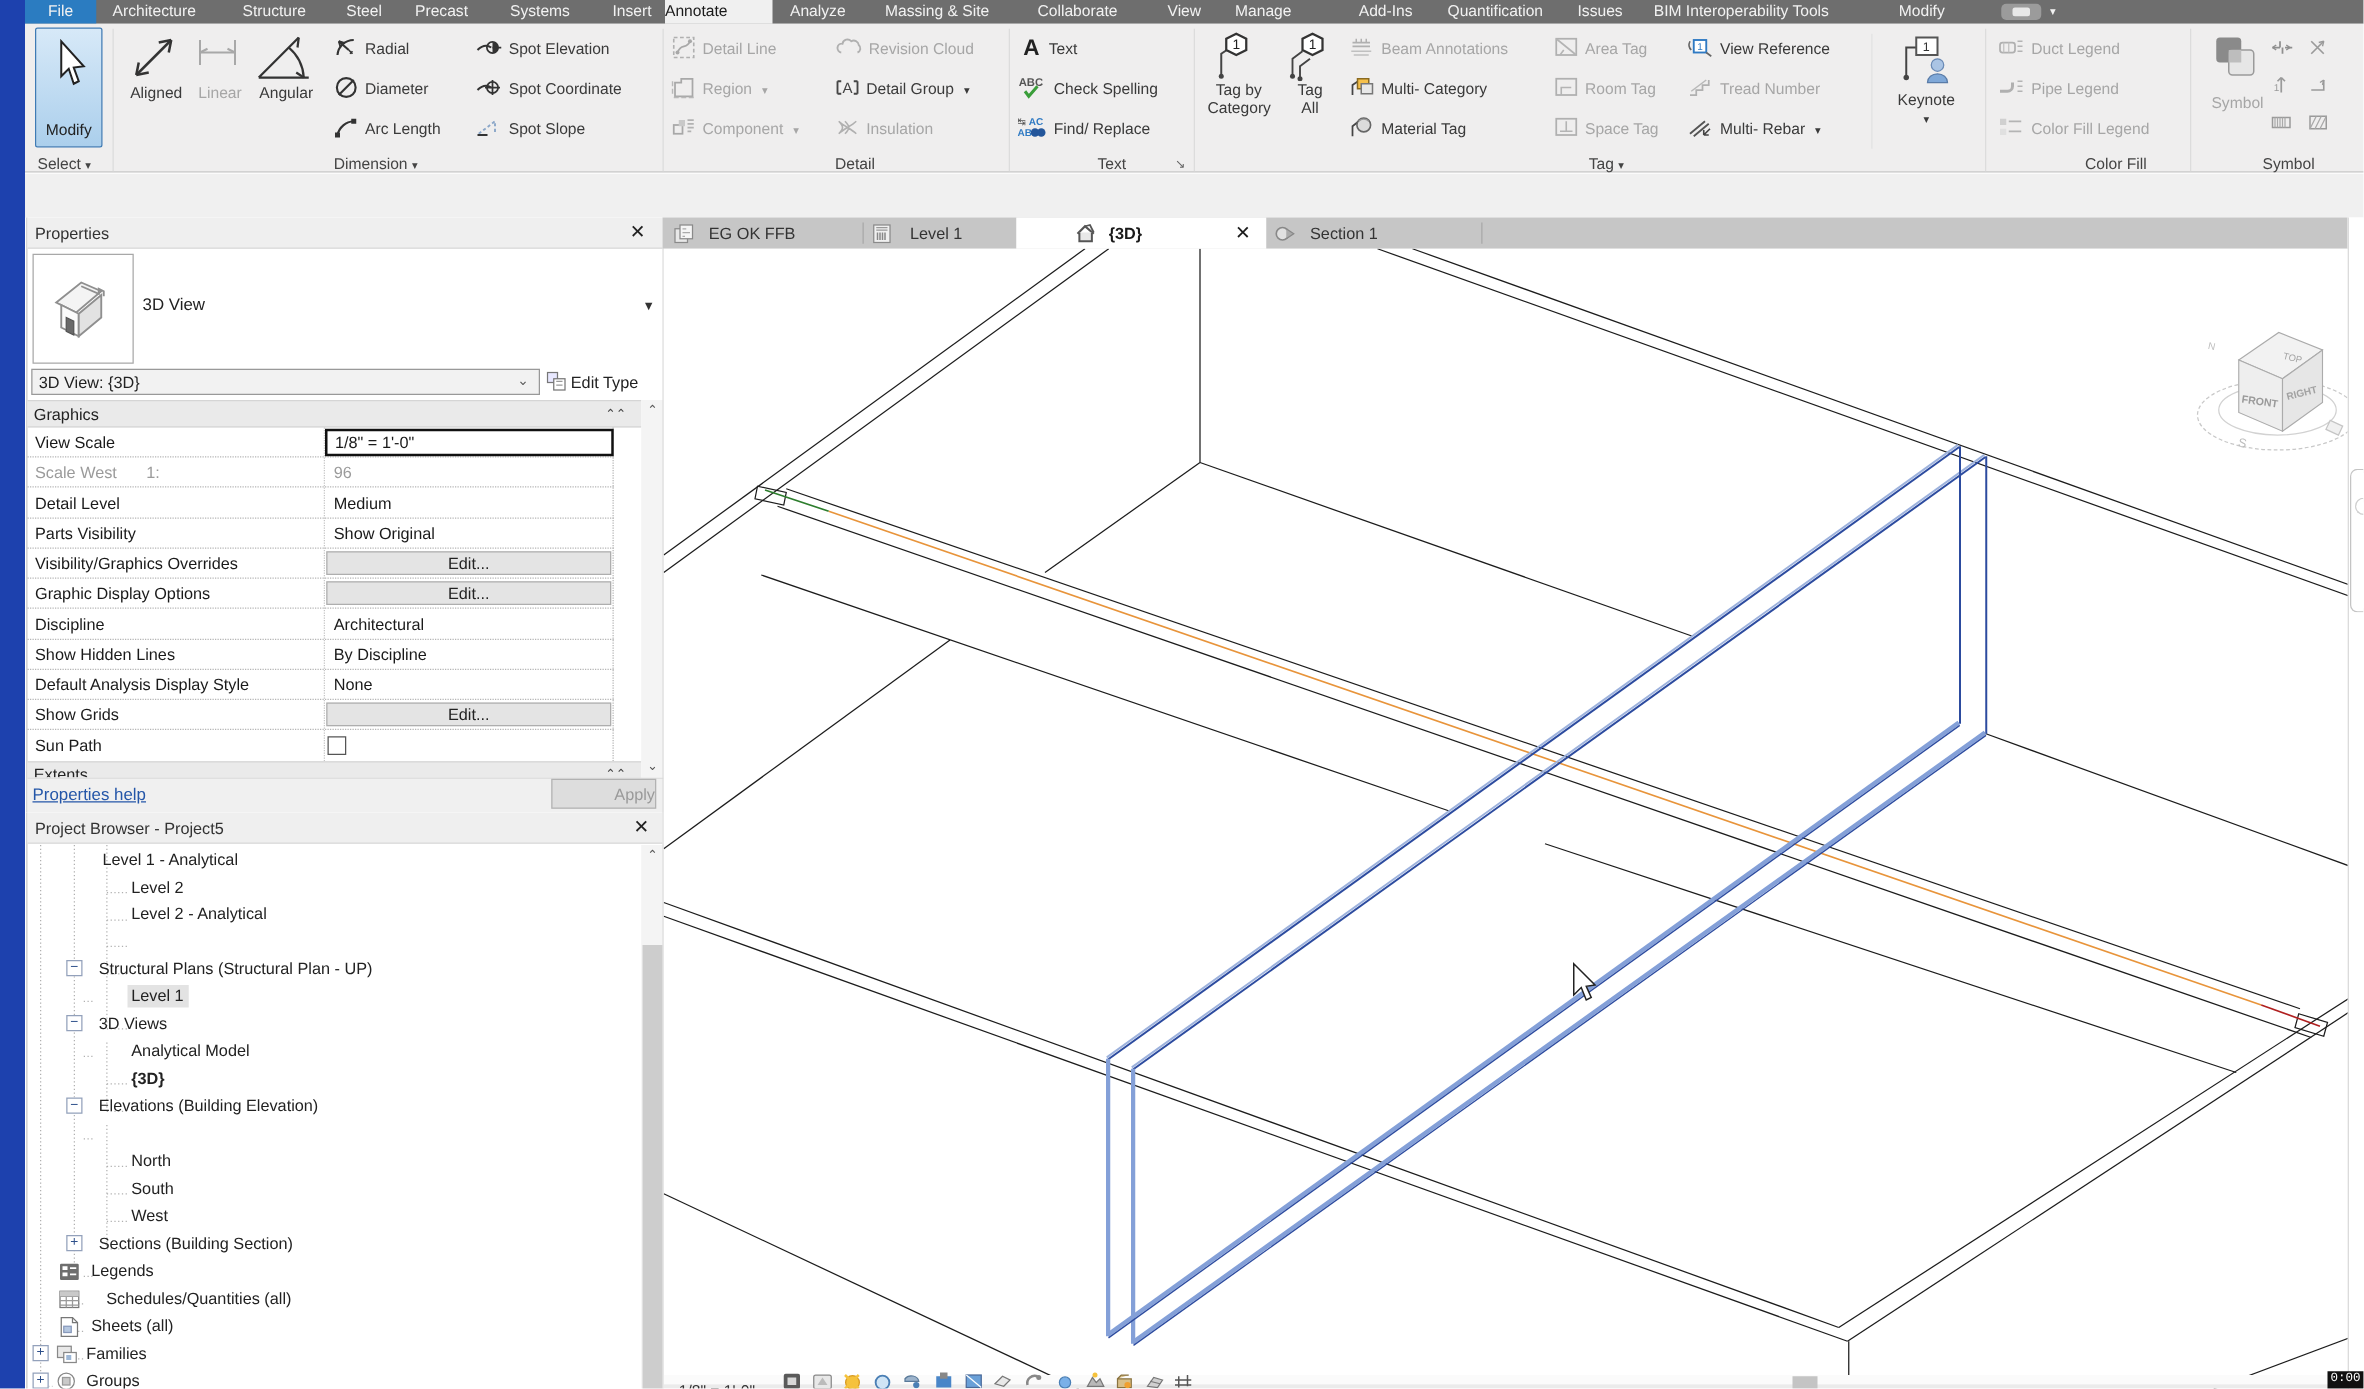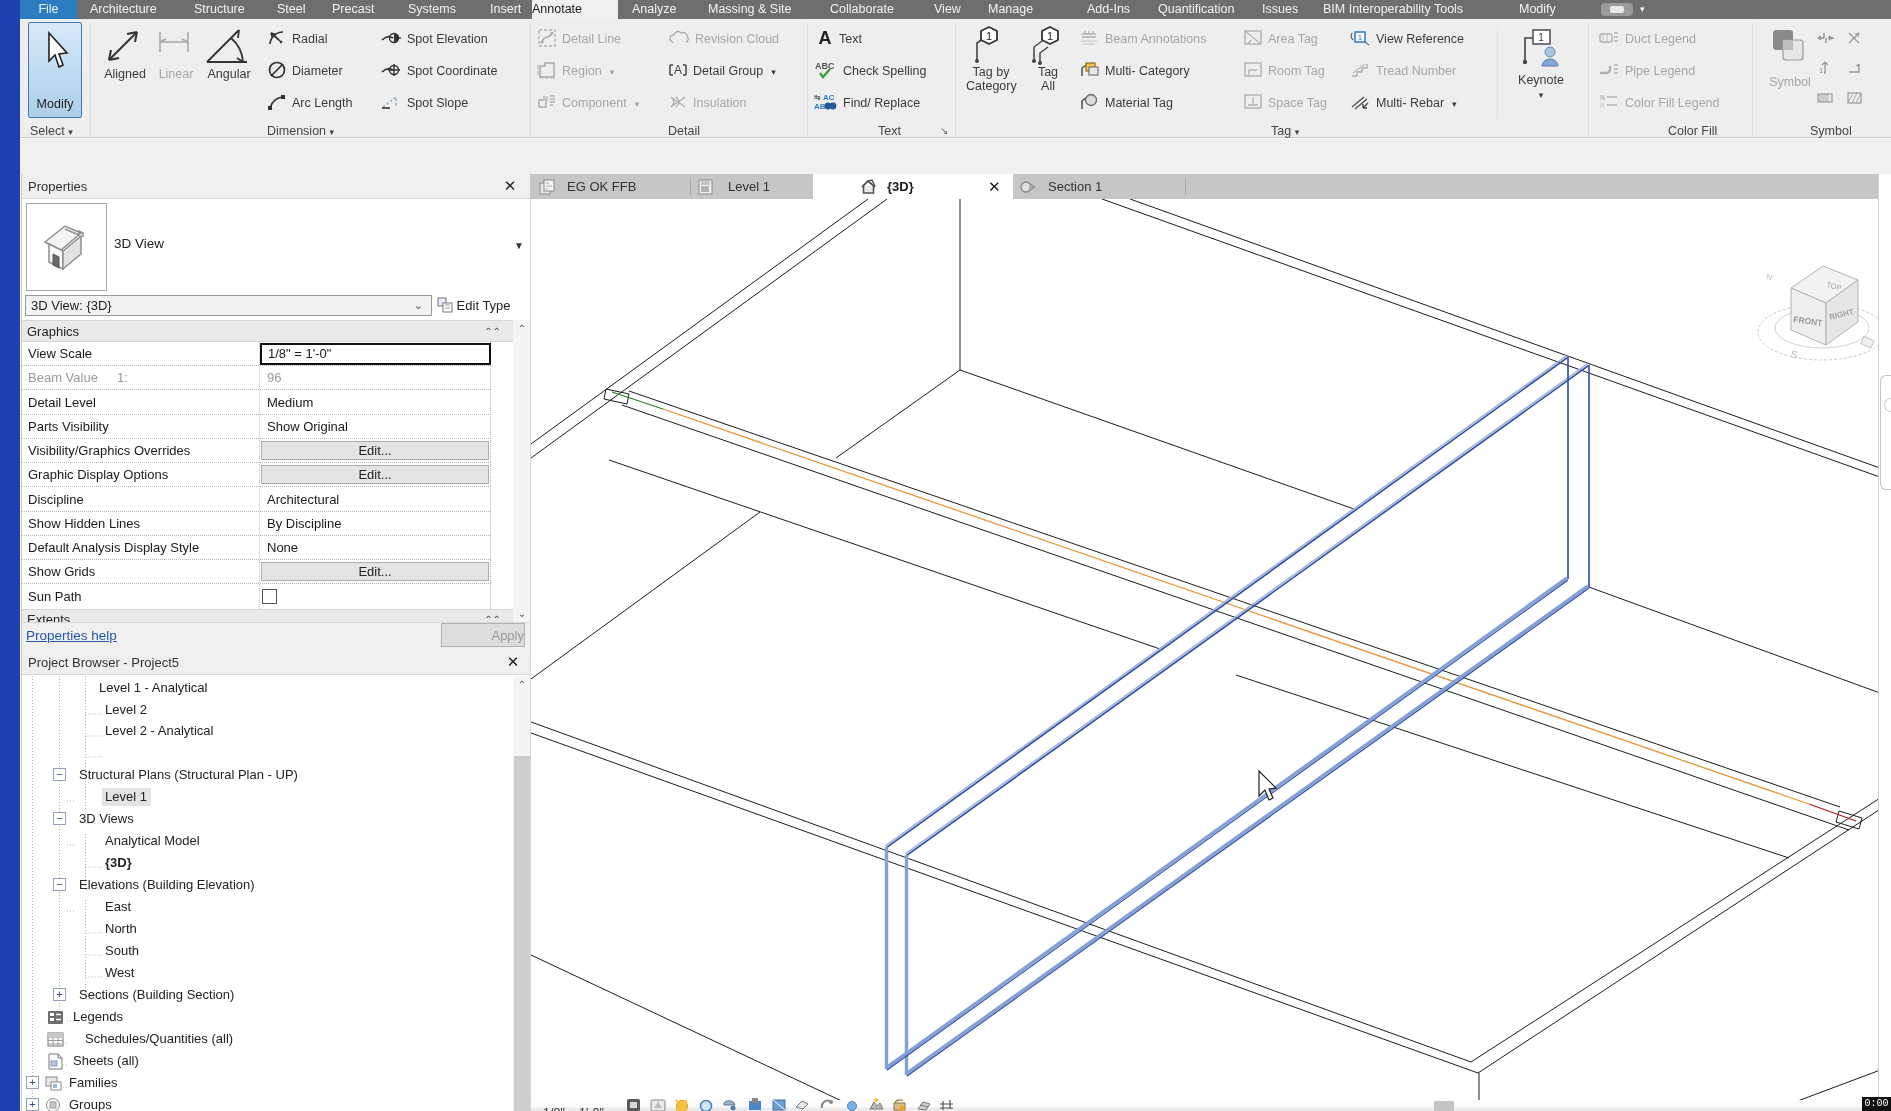--- a/index.html
+++ b/index.html
@@ -330,21 +330,21 @@
         </svg>
 Edit Type</div>
 
 <div class="ab" style="left:0;top:146px;width:491px;height:22px;background:#eaeaea;border-top:1px solid #d5d5d5;border-bottom:1px solid #d5d5d5;font-size:13px;color:#222;line-height:21px"><span style="margin-left:5px">Graphics</span><span style="position:absolute;right:12px;top:0;font-size:10px;color:#444">⌃⌃</span></div>
 
 <div id="ptable" class="ab" style="left:0;top:168px;width:469px;height:267px;font-size:13px;color:#1a1a1a">
 <div class="ab" style="left:0;top:0;width:469px;height:267px;border-right:1px dotted #b5b5b5"></div>
 <div class="ab" style="left:237px;top:0;width:1px;height:267px;border-left:1px dotted #c5c5c5"></div>
 <div class="prow" style="top:0"><span class="pl">View Scale</span></div>
 <div class="ab" style="left:238px;top:1px;width:231px;height:22px;border:2px solid #111;background:#fff;line-height:18px"><span style="margin-left:6px">1/8" = 1'-0"</span></div>
-<div class="prow" style="top:24px;color:#9b9b9b"><span class="pl">Beam Value</span><span style="position:absolute;left:95px">1:</span><span class="pv">96</span></div>
+<div class="prow" style="top:24px;color:#9b9b9b"><span class="pl">Scale West</span><span style="position:absolute;left:95px">1:</span><span class="pv">96</span></div>
 <div class="prow" style="top:49px"><span class="pl">Detail Level</span><span class="pv">Medium</span></div>
 <div class="prow" style="top:73px"><span class="pl">Parts Visibility</span><span class="pv">Show Original</span></div>
 <div class="prow" style="top:97px"><span class="pl">Visibility/Graphics Overrides</span><span class="pbtn">Edit...</span></div>
 <div class="prow" style="top:121px"><span class="pl">Graphic Display Options</span><span class="pbtn">Edit...</span></div>
 <div class="prow" style="top:146px"><span class="pl">Discipline</span><span class="pv">Architectural</span></div>
 <div class="prow" style="top:170px"><span class="pl">Show Hidden Lines</span><span class="pv">By Discipline</span></div>
 <div class="prow" style="top:194px"><span class="pl">Default Analysis Display Style</span><span class="pv">None</span></div>
 <div class="prow" style="top:218px"><span class="pl">Show Grids</span><span class="pbtn">Edit...</span></div>
 <div class="prow" style="top:243px;border-bottom:none"><span class="pl">Sun Path</span><span style="position:absolute;left:240px;top:4px;width:15px;height:15px;border:1px solid #555;background:#fff"></span></div>
 </div>
@@ -384,33 +384,32 @@
           <line x1="63.5" y1="279" x2="80" y2="279"></line>
 <line x1="63.5" y1="301" x2="80" y2="301"></line>
           <line x1="63.5" y1="323" x2="80" y2="323"></line>
 <line x1="45" y1="345" x2="54" y2="345"></line>
 <line x1="37.5" y1="367" x2="46" y2="367"></line>
           <line x1="37.5" y1="389" x2="46" y2="389"></line>
 <line x1="37.5" y1="411" x2="46" y2="411"></line>
 <line x1="10.5" y1="433" x2="20" y2="433"></line>
 </g>
 </svg>
-<div class="trow" style="top:27px"><span style="margin-left:77px">Level 1 - Analytical</span></div>
+<div class="trow" style="top:27px"><span style="margin-left:60px">Level 1 - Analytical</span></div>
 <div class="trow" style="top:49px"><span style="margin-left:83px">Level 2</span></div>
 <div class="trow" style="top:70px"><span style="margin-left:83px">Level 2 - Analytical</span></div>
 <div class="trow" style="top:114px"><span style="margin-left:57px">Structural Plans (Structural Plan - UP)</span></div>
 <div class="tbox" style="left:31px;top:118px">−</div>
 <div class="trow" style="top:136px"><span style="margin-left:80px;background:#e3e3e3;padding:1px 4px 2px 3px">Level 1</span></div>
 <div class="trow" style="top:158px"><span style="margin-left:57px">3D Views</span></div>
 <div class="tbox" style="left:31px;top:162px">−</div>
 <div class="trow" style="top:180px"><span style="margin-left:83px">Analytical Model</span></div>
 <div class="trow" style="top:202px;font-weight:bold"><span style="margin-left:83px">{3D}</span></div>
 <div class="trow" style="top:224px"><span style="margin-left:57px">Elevations (Building Elevation)</span></div>
 <div class="tbox" style="left:31px;top:228px">−</div>
-<div class="trow" style="top:246px"><span style="margin-left:83px">East</span></div>
 <div class="trow" style="top:268px"><span style="margin-left:83px">North</span></div>
 <div class="trow" style="top:290px"><span style="margin-left:83px">South</span></div>
 <div class="trow" style="top:312px"><span style="margin-left:83px">West</span></div>
 <div class="trow" style="top:334px"><span style="margin-left:57px">Sections (Building Section)</span></div>
 <div class="tbox" style="left:31px;top:338px">+</div>
 <div class="trow" style="top:356px"><span style="margin-left:51px">Legends</span></div>
 <svg class="ab" style="left:25px;top:359px" width="17" height="17">
         <rect x="1" y="2" width="15" height="13" rx="1" fill="#6e6e6e"></rect>
         <rect x="3" y="4" width="4" height="3" fill="#fff"></rect>
         <rect x="3" y="9" width="4" height="3" fill="#fff"></rect>

